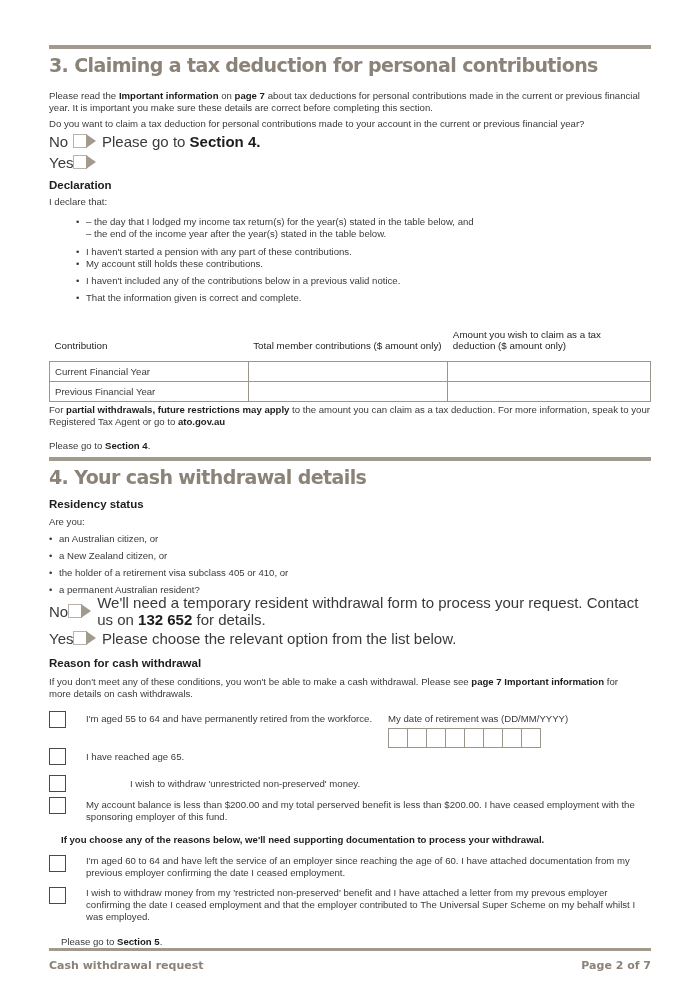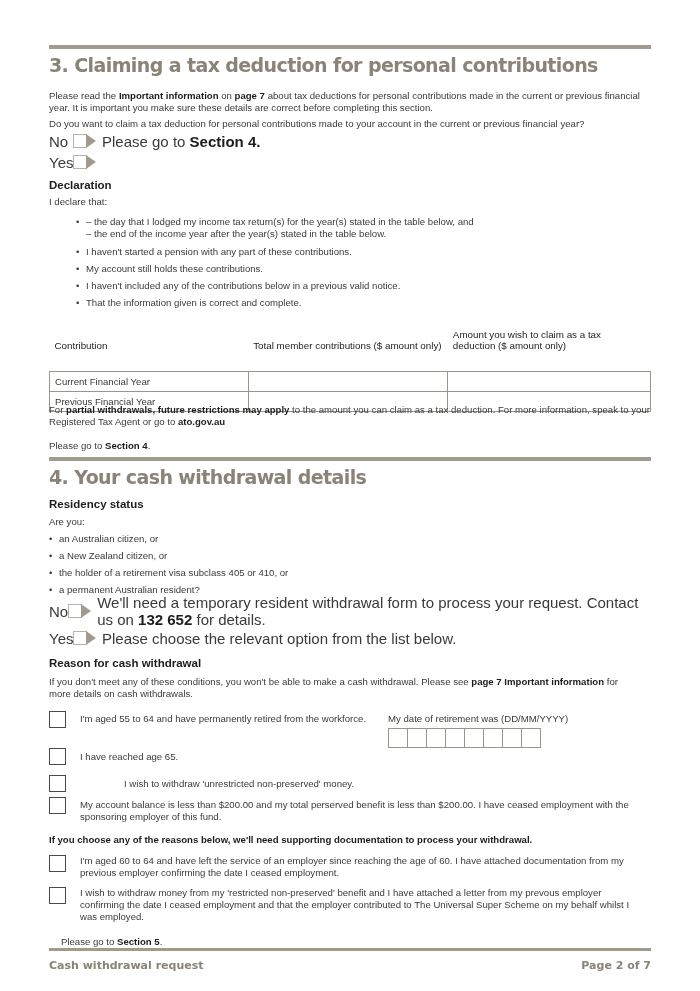--- a/index.html
+++ b/index.html
@@ -13,25 +13,25 @@
   .sub { font-weight: bold; font-size: 11.5px; color: #1d1d1d; }
   .yn { display: flex; align-items: center; font-size: 15px; color: #3a3a3a; height: 16px; }
   .yn .lbl { width: 24px; }
   .arrowbox { display: inline-flex; align-items: center; margin-right: 6px; }
   .arrowbox .box { width: 14px; height: 14px; border: 1px solid #b8b2aa; background: #fff; }
   .arrowbox .tri { width: 0; height: 0; border-top: 7px solid transparent; border-bottom: 7px solid transparent; border-left: 10px solid #a39a8f; margin-left: -1px; }
   ul.bul { list-style: none; }
   ul.bul li { position: relative; padding-left: 10px; font-size: 9.6px; line-height: 12px; color: #3a3a3a; }
   ul.bul li::before { content: "•"; position: absolute; left: 0; top: 0; color: #3a3a3a; }
   table.contrib { border-collapse: collapse; width: 602px; }
-  table.contrib th { text-align: left; font-weight: normal; font-size: 9.8px; color: #1d1d1d; vertical-align: bottom; padding: 0 5px 20px 5px; line-height: 11px; }
+  table.contrib th { text-align: left; font-weight: normal; font-size: 9.8px; color: #1d1d1d; vertical-align: bottom; padding: 0 5px 10px 5px; line-height: 11px; }
   table.contrib td { border: 1px solid #9c958c; height: 20px; font-size: 9.6px; color: #3a3a3a; padding: 0 5px; }
   .chk { width: 17px; height: 17px; border: 1.5px solid #4a4a4a; background: #fff; flex-shrink: 0; }
   .opt { display: flex; align-items: flex-start; }
-  .opt .otxt { margin-left: 14px; font-size: 9.6px; line-height: 12px; color: #3a3a3a; }
+  .opt .otxt { margin-left: 20px; font-size: 9.6px; line-height: 12px; color: #3a3a3a; }
   .datebox { display: flex; }
   .datebox .cell { width: 20px; height: 20px; border: 1px solid #9c958c; margin-left: -1px; }
   .footer { display: flex; justify-content: space-between; font-family: "DejaVu Sans", sans-serif; font-weight: bold; font-size: 11px; color: #8b8278; }
   .abs { position: absolute; }
 </style>
 </head>
 <body>
 
 <div class="page">
 
@@ -61,21 +61,21 @@
 
   <div class="sub abs" style="top:179px;text-align:center;">Declaration</div>
   <p class="abs" style="top:196px;">I declare that:</p>
 
   <ul class="bul abs" style="top:216px;left:27px;width:560px;">
     <li>
       <div>– the day that I lodged my income tax return(s) for the year(s) stated in the table below, and</div>
       <div>– the end of the income year after the year(s) stated in the table below.</div>
     </li>
     <li style="margin-top:6px;">I haven't started a pension with any part of these contributions.</li>
-    <li style="margin-top:5px;">My account still holds these contributions.</li>
+    <li style="">My account still holds these contributions.</li>
     <li style="margin-top:5px;">I haven't included any of the contributions below in a previous valid notice.</li>
     <li style="margin-top:5px;">That the information given is correct and complete.</li>
   </ul>
 
   <table class="contrib abs" style="top:329px;">
     <thead>
       <tr>
         <th style="width:199px;">Contribution</th>
         <th style="width:200px;">Total member contributions ($ amount only)</th>
         <th style="width:203px;">Amount you wish to claim as a tax deduction ($ amount only)</th>
@@ -160,21 +160,21 @@
   <div class="opt abs" style="top:775px;">
     <span class="chk"></span>
     <span class="otxt" style="margin-top:3px;padding-left:44px;">I wish to withdraw 'unrestricted non-preserved' money.</span>
   </div>
 
   <div class="opt abs" style="top:797px;width:590px;">
     <span class="chk"></span>
     <span class="otxt" style="margin-top:2px;">My account balance is less than $200.00 and my total perserved benefit is less than $200.00. I have ceased employment with the sponsoring employer of this fund.</span>
   </div>
 
-  <p class="abs" style="top:834px;font-weight:bold;color:#1d1d1d;">If you choose any of the reasons below, we'll need supporting documentation to process your withdrawal.</p>
+  <p class="abs" style="top:834px;font-weight:bold;color:#1d1d1d;margin-left:12px;">If you choose any of the reasons below, we'll need supporting documentation to process your withdrawal.</p>
 
   <div class="opt abs" style="top:855px;width:595px;justify-content:flex-end;">
     <span class="chk"></span>
     <span class="otxt">I'm aged 60 to 64 and have left the service of an employer since reaching the age of 60.  I have attached documentation from my previous employer confirming the date I ceased employment.</span>
   </div>
 
   <div class="opt abs" style="top:887px;width:595px;">
     <span class="chk"></span>
     <span class="otxt">I wish to withdraw money from my 'restricted non-preserved' benefit and I have attached a letter from my prevous employer confirming the date I ceased employment and that the employer contributed to The Universal Super Scheme on my behalf whilst I was employed.</span>
   </div>

